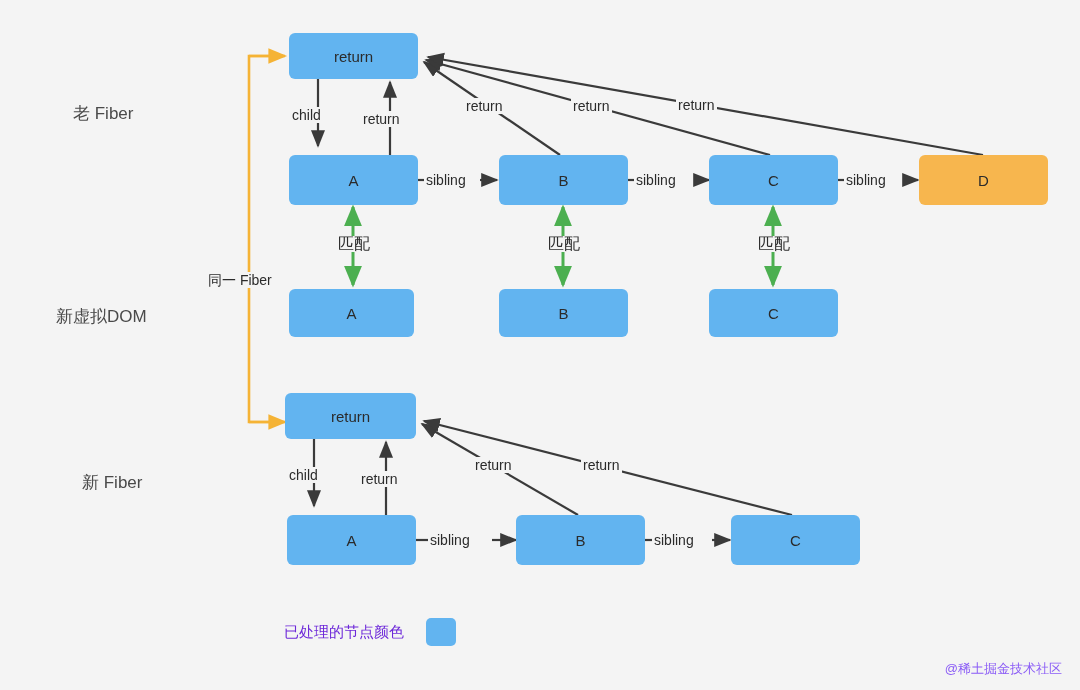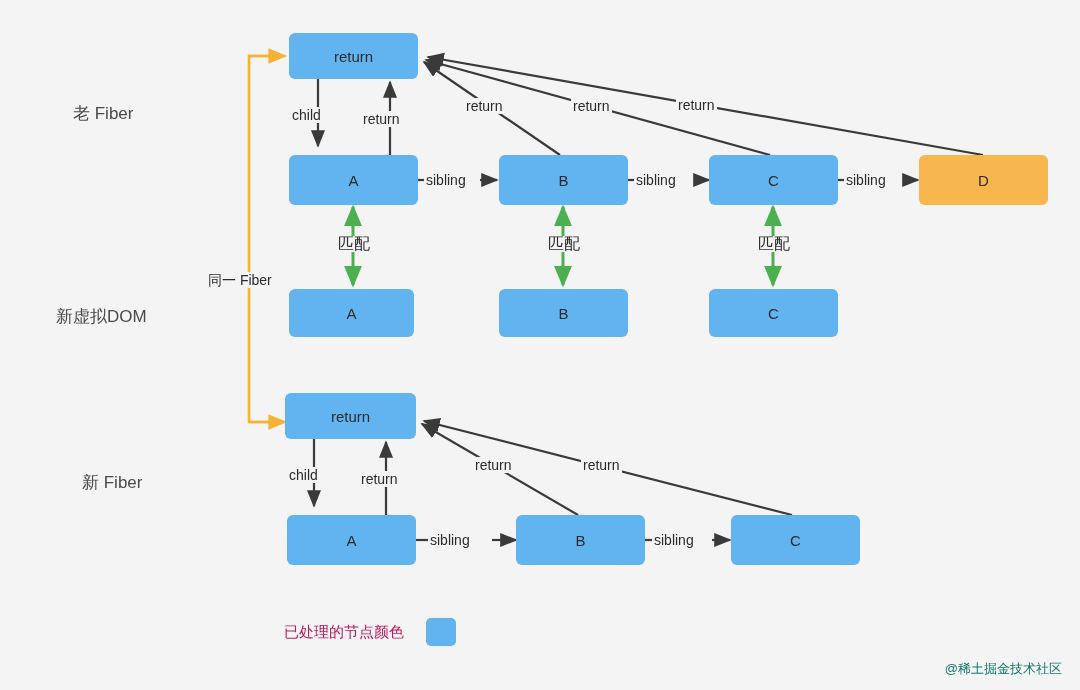--- a/index.html
+++ b/index.html
@@ -41,26 +41,26 @@
     z-index:4;
   }
   .elabel.cn{font-size:16px;}
 
   .legend{
     position:absolute;
     left:284px;top:618px;
     display:flex;align-items:center;gap:22px;
     z-index:3;
   }
-  .legend-text{font-size:15px;color:#be185d;white-space:nowrap;}
+  .legend-text{font-size:15px;color:#6d28d9;white-space:nowrap;}
   .legend-swatch{width:30px;height:28px;border-radius:5px;background:#62b4f0;}
 
   .watermark{
     position:absolute;right:18px;bottom:12px;
-    font-size:13px;color:#0f766e;white-space:nowrap;z-index:3;margin-left:19px;
+    font-size:13px;color:#8b5cf6;white-space:nowrap;z-index:3;margin-left:19px;
   }
 </style>
 </head>
 <body style="background: rgb(244, 244, 244);">
 
 <div id="stage">
 
   <svg id="wires" viewBox="0 0 1080 690" xmlns="http://www.w3.org/2000/svg">
     <defs>
       <marker id="arrowBlack" markerWidth="9" markerHeight="9" refX="7.2" refY="3.2" orient="auto" markerUnits="strokeWidth">

